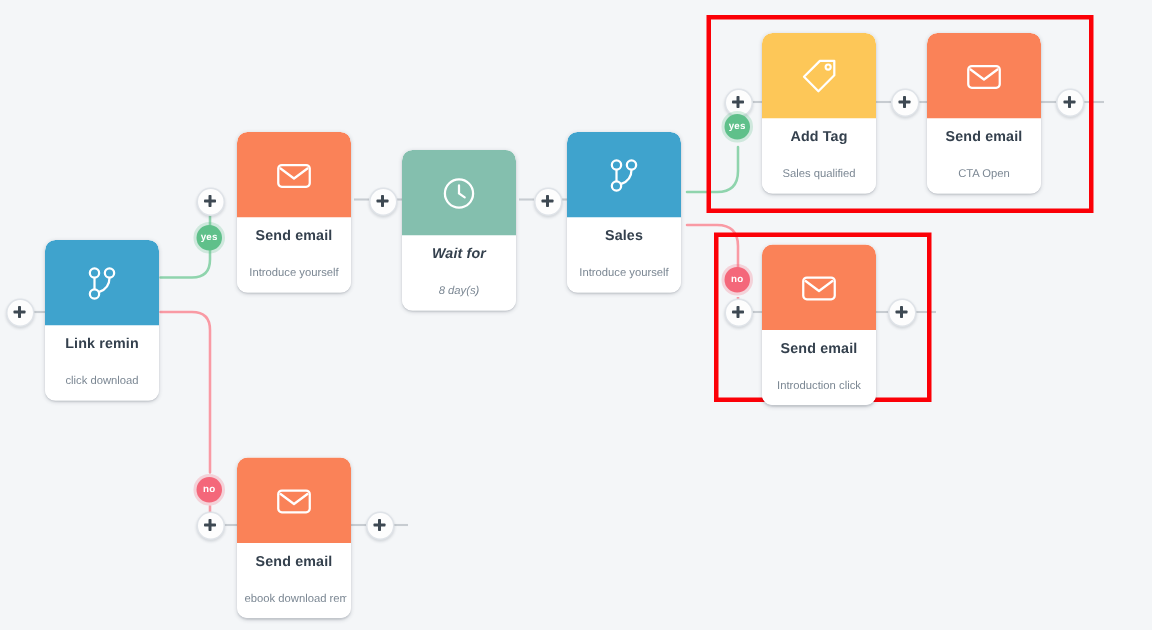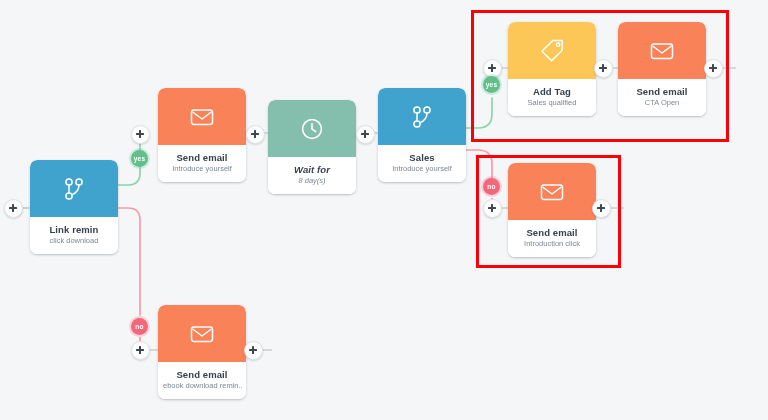--- a/index.html
+++ b/index.html
@@ -26,21 +26,21 @@
     left: 0;
     top: 0;
     width: 768px;
     height: 420px;
     pointer-events: none;
   }
 
   
   .node {
     position: absolute;
-    width: 88px;
+    width: 76px;
     border-radius: 7px;
     background: #ffffff;
     box-shadow: 0 1px 3px rgba(26,40,58,.18), 0 1px 1px rgba(26,40,58,.10);
     overflow: hidden;
     z-index: 5;
   }
   .node-head {
     height: 57px;
     border-top-left-radius: 7px;
     border-top-right-radius: 7px;
@@ -57,21 +57,21 @@
     font-size: 9.5px;
     font-weight: bold;
     color: #34404d;
     line-height: 11px;
     letter-spacing: .1px;
   }
   .node-sub {
     font-size: 7.5px;
     color: #7b8793;
     line-height: 10px;
-    margin-top: 1px;
+    margin-top: 14px;
     white-space: nowrap;
     overflow: hidden;
     text-overflow: clip;
     padding: 0 2px;
   }
 
   
   .head-blue   { background: #3fa3cd; }
   .head-orange { background: #fa8258; }
   .head-green  { background: #84bfae; }

